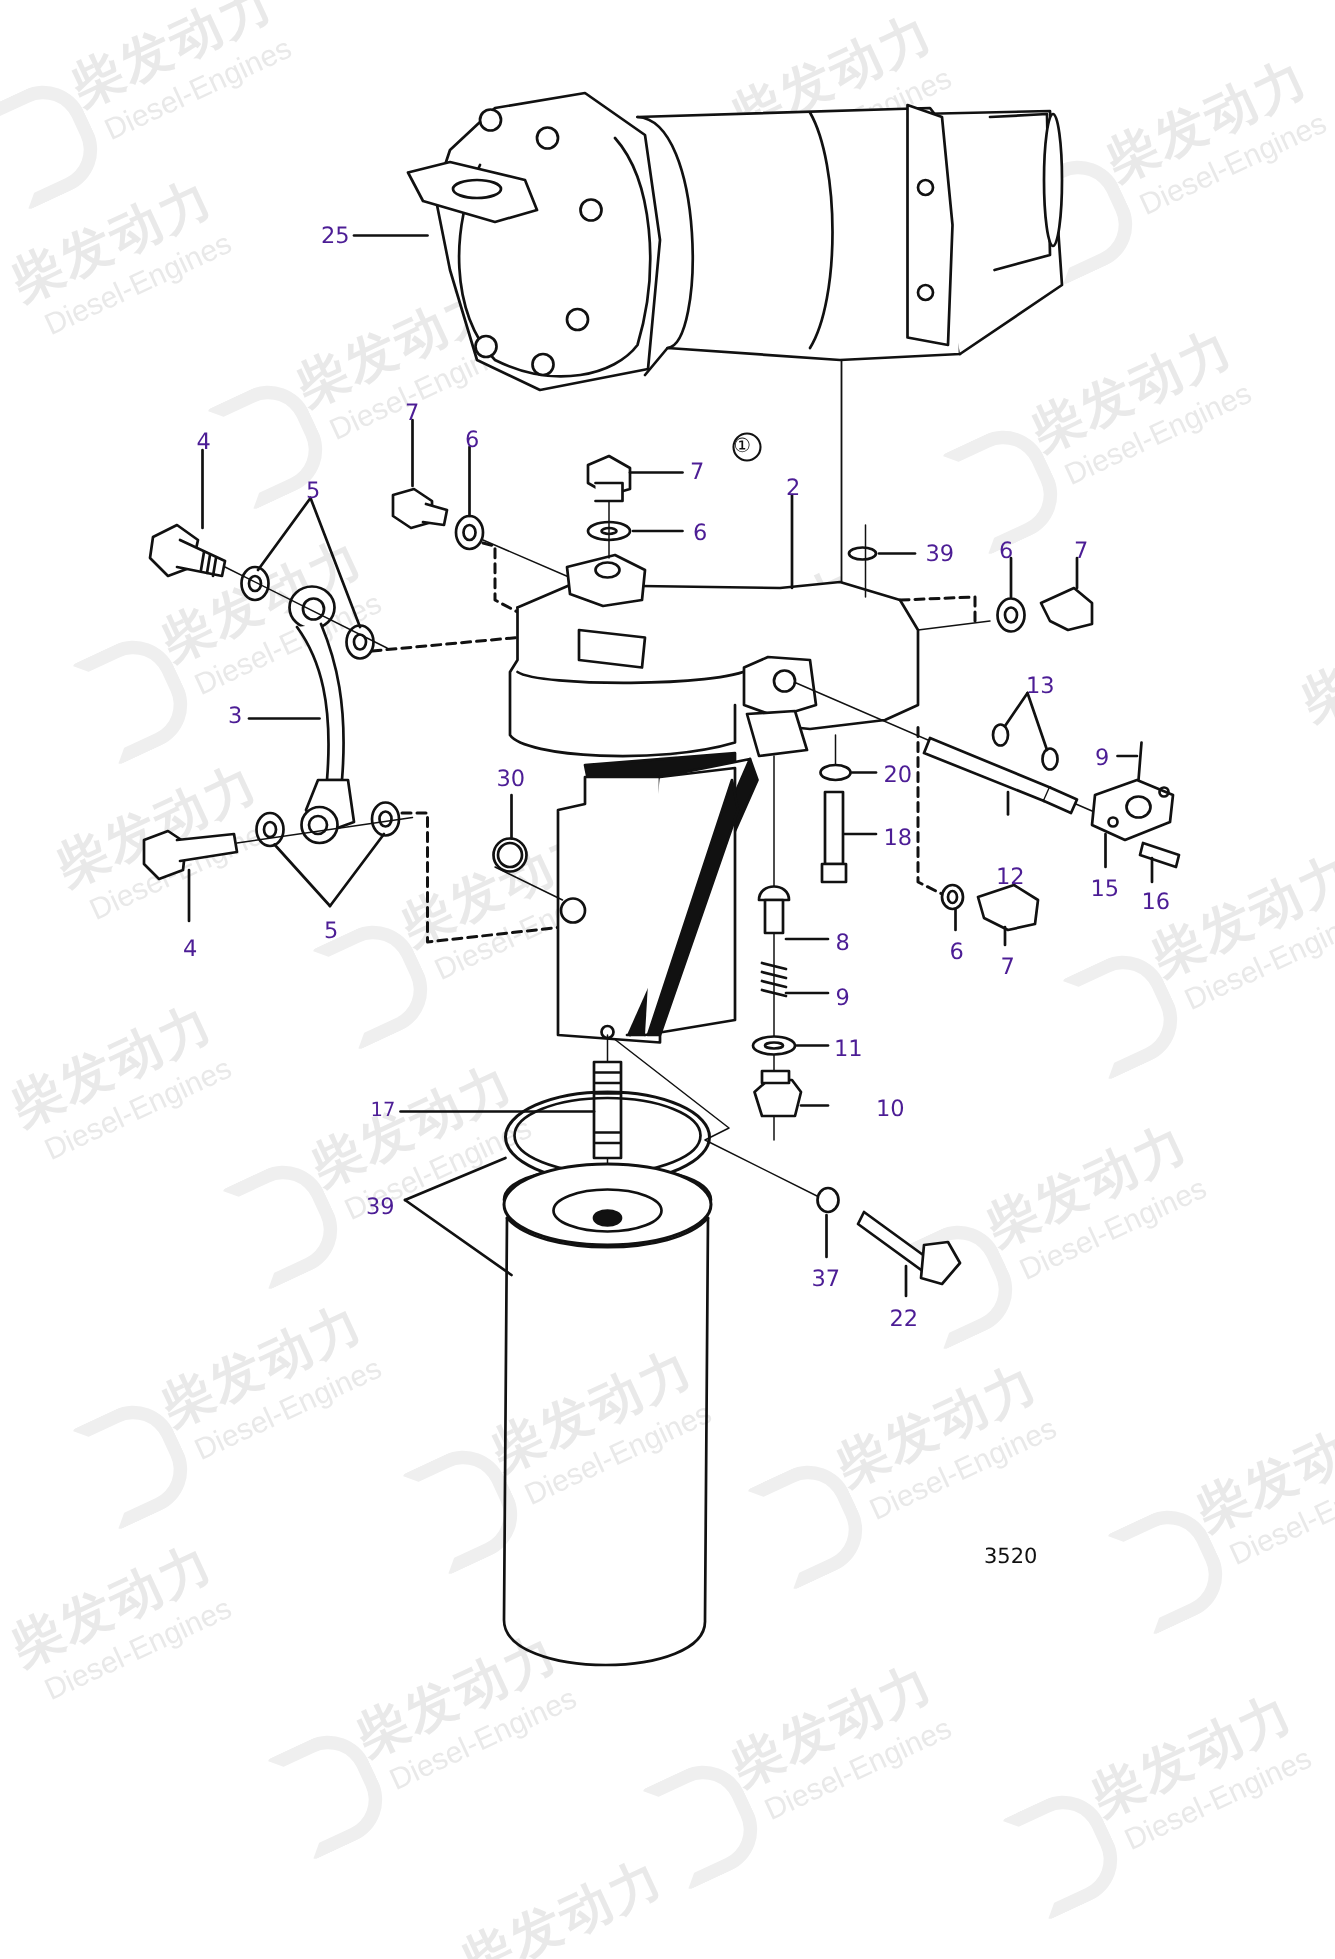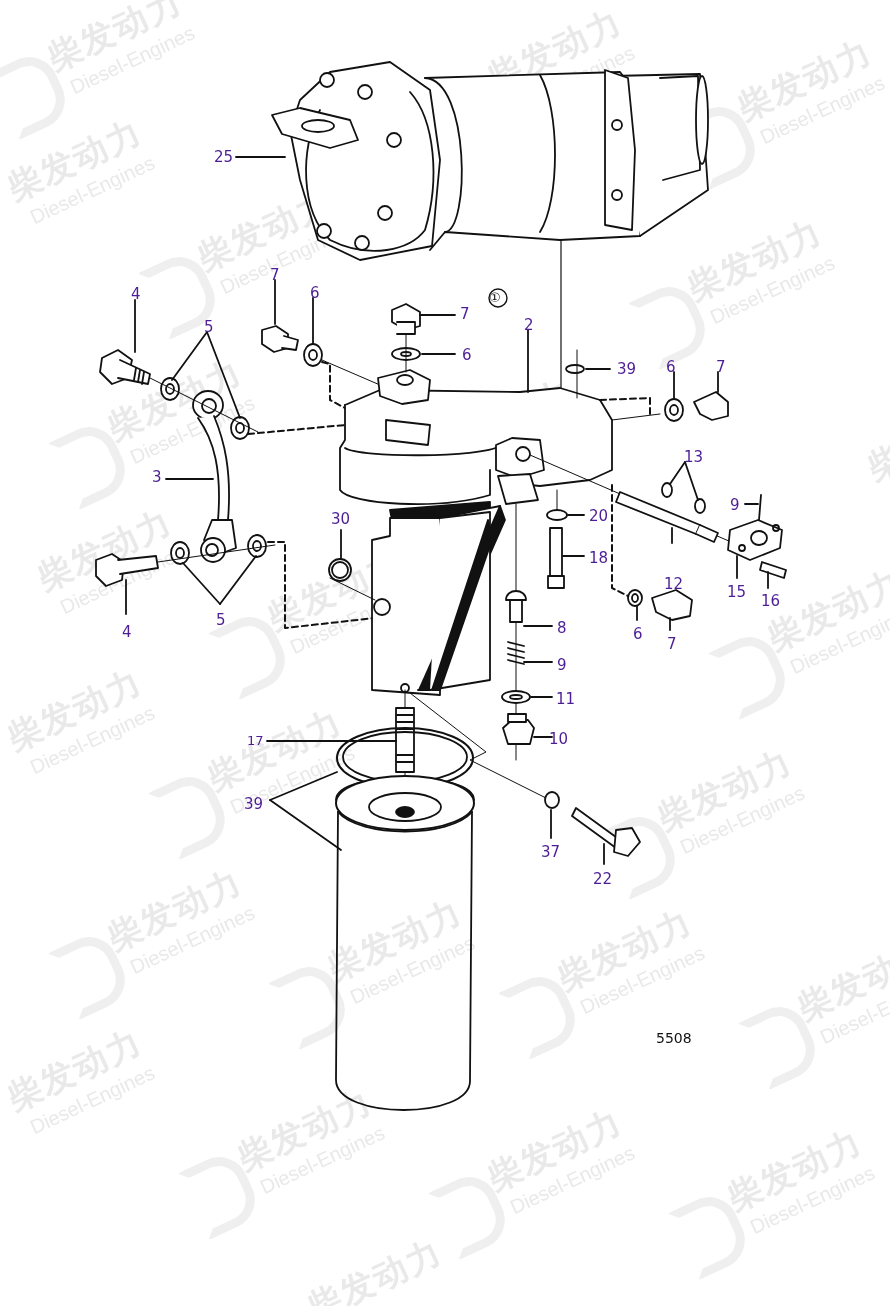--- a/index.html
+++ b/index.html
@@ -371,21 +371,21 @@
   <span class="lbl" style="left:589px;top:551px">18</span>
   <span class="lbl" style="left:727px;top:585px">15</span>
   <span class="lbl" style="left:761px;top:594px">16</span>
   <span class="lbl" style="left:122px;top:625px">4</span>
   <span class="lbl" style="left:216px;top:613px">5</span>
   <span class="lbl" style="left:633px;top:627px">6</span>
   <span class="lbl" style="left:667px;top:637px">7</span>
   <span class="lbl" style="left:557px;top:621px">8</span>
   <span class="lbl" style="left:557px;top:658px">9</span>
   <span class="lbl" style="left:556px;top:692px">11</span>
-  <span class="lbl" style="left:549px;top:732px">10</span>
+  <span class="lbl" style="left:584px;top:732px">10</span>
   <span class="lbl" style="left:247px;top:734px;font-size:13px">17</span>
   <span class="lbl" style="left:244px;top:797px">39</span>
   <span class="lbl" style="left:541px;top:845px">37</span>
   <span class="lbl" style="left:593px;top:872px">22</span>
 
   <span class="figno" style="left:489px;top:290px;font-size:13px">①</span>
-  <span class="figno" style="left:656px;top:1030px">5508</span>
+  <span class="figno" style="left:656px;top:1030px">3520</span>
 </div>
 
 </body></html>

